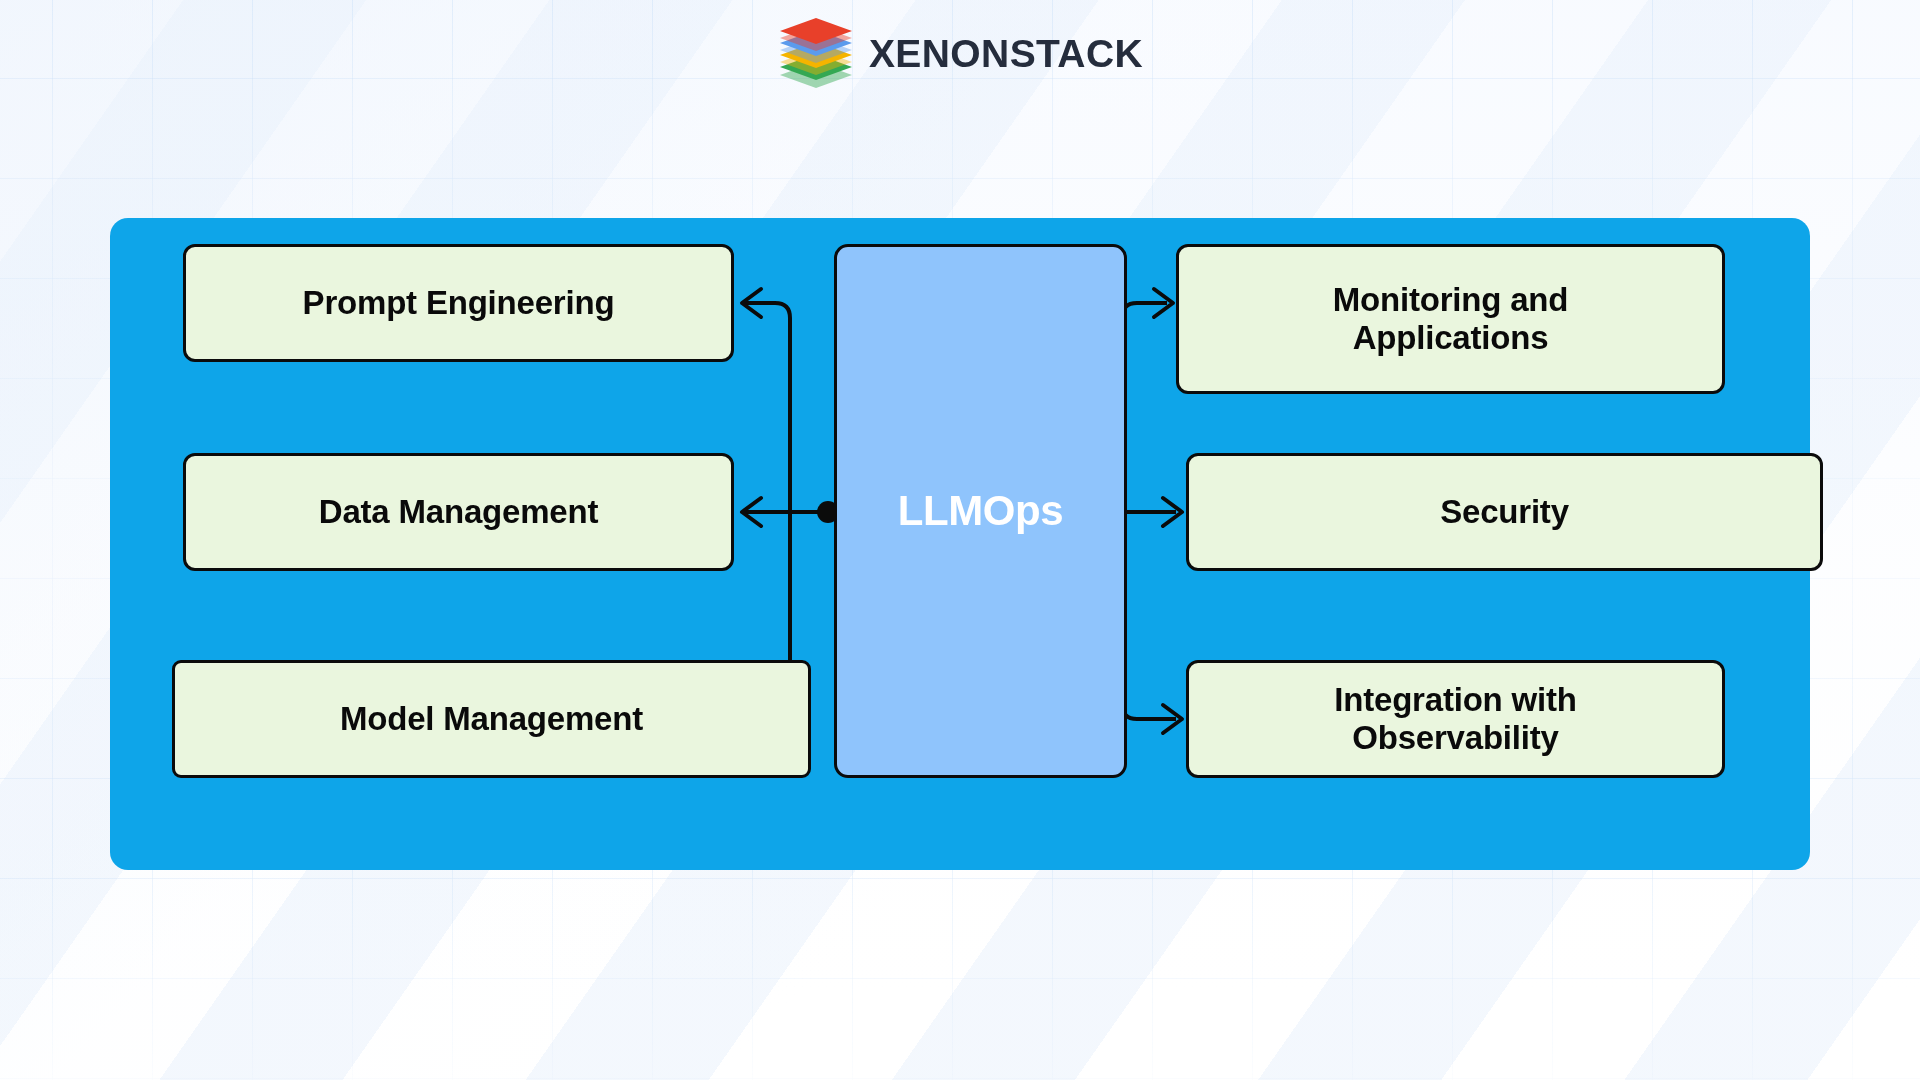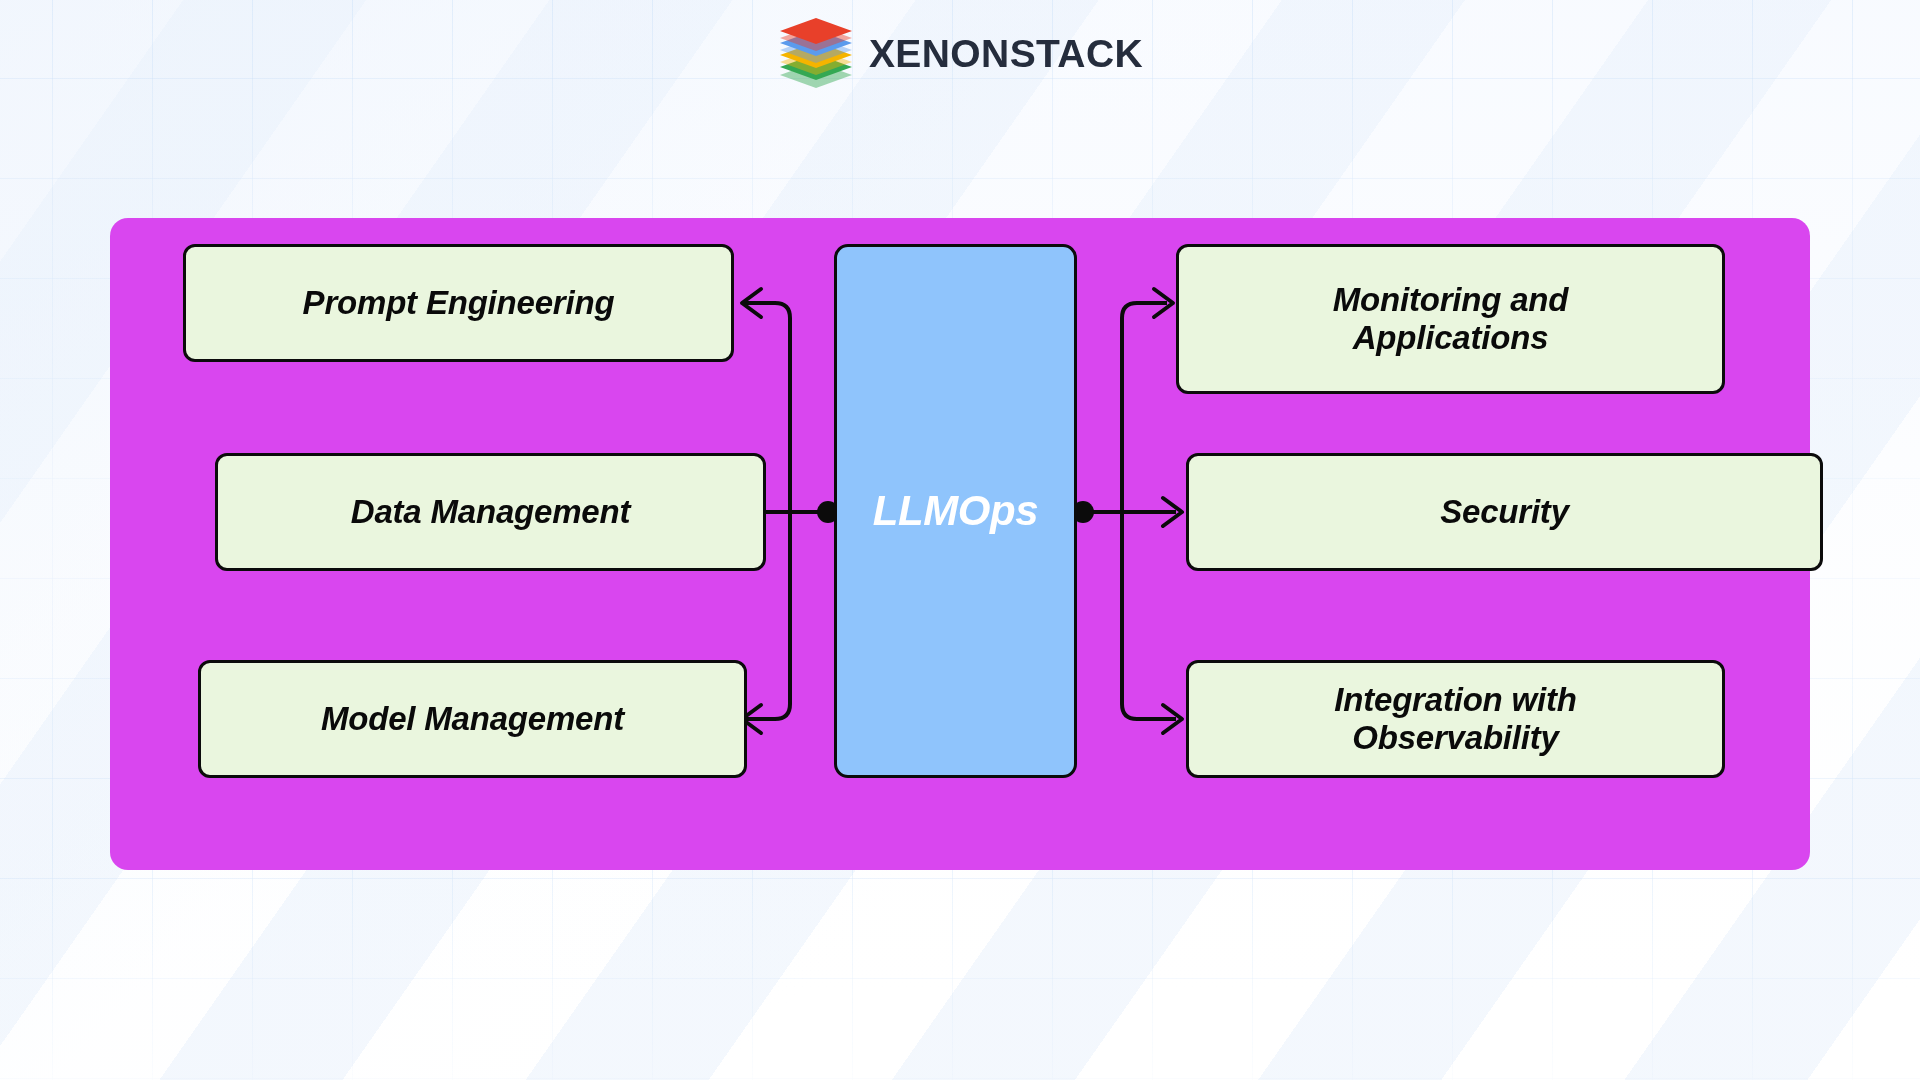--- a/index.html
+++ b/index.html
@@ -69,24 +69,23 @@
     white-space: nowrap;
   }
 
   
   .panel {
     position: absolute;
     left: 110px;
     top: 218px;
     width: 1700px;
     height: 652px;
-    background: #d946ef;
+    background: #0ea5e9;
     border-radius: 18px;
     z-index: 3;
-    font-style: italic;
   }
 
   .stage {
     position: absolute;
     inset: 0;
   }
 
   
   .wires {
     position: absolute;
@@ -120,25 +119,25 @@
     background: #8fc4fc;
     color: #ffffff;
     font-size: 42px;
     font-weight: 700;
     letter-spacing: -0.4px;
     border-radius: 14px;
   }
 
   
   #node-prompt-engineering { left: 73px;  top: 26px;  width: 551px; height: 118px; }
-  #node-data-management    { left: 73px;  top: 235px; width: 551px; height: 118px; margin-left: 32px; }
-  #node-model-management   { left: 88px;  top: 442px; width: 549px; height: 118px; }
-
-  
-  #node-llmops { left: 724px; top: 26px; width: 243px; height: 534px; }
+  #node-data-management    { left: 73px;  top: 235px; width: 551px; height: 118px; }
+  #node-model-management   { left: 62px;  top: 442px; width: 639px; height: 118px; border-radius: 9px; }
+
+  
+  #node-llmops { left: 724px; top: 26px; width: 293px; height: 534px; }
 
   
   #node-monitoring   { left: 1066px; top: 26px;  width: 549px; height: 150px; }
   #node-security     { left: 1076px; top: 235px; width: 637px; height: 118px; }
   #node-integration  { left: 1076px; top: 442px; width: 539px; height: 118px; }
 </style>
 </head>
 <body>
 
 <div class="bg-wash"></div>

